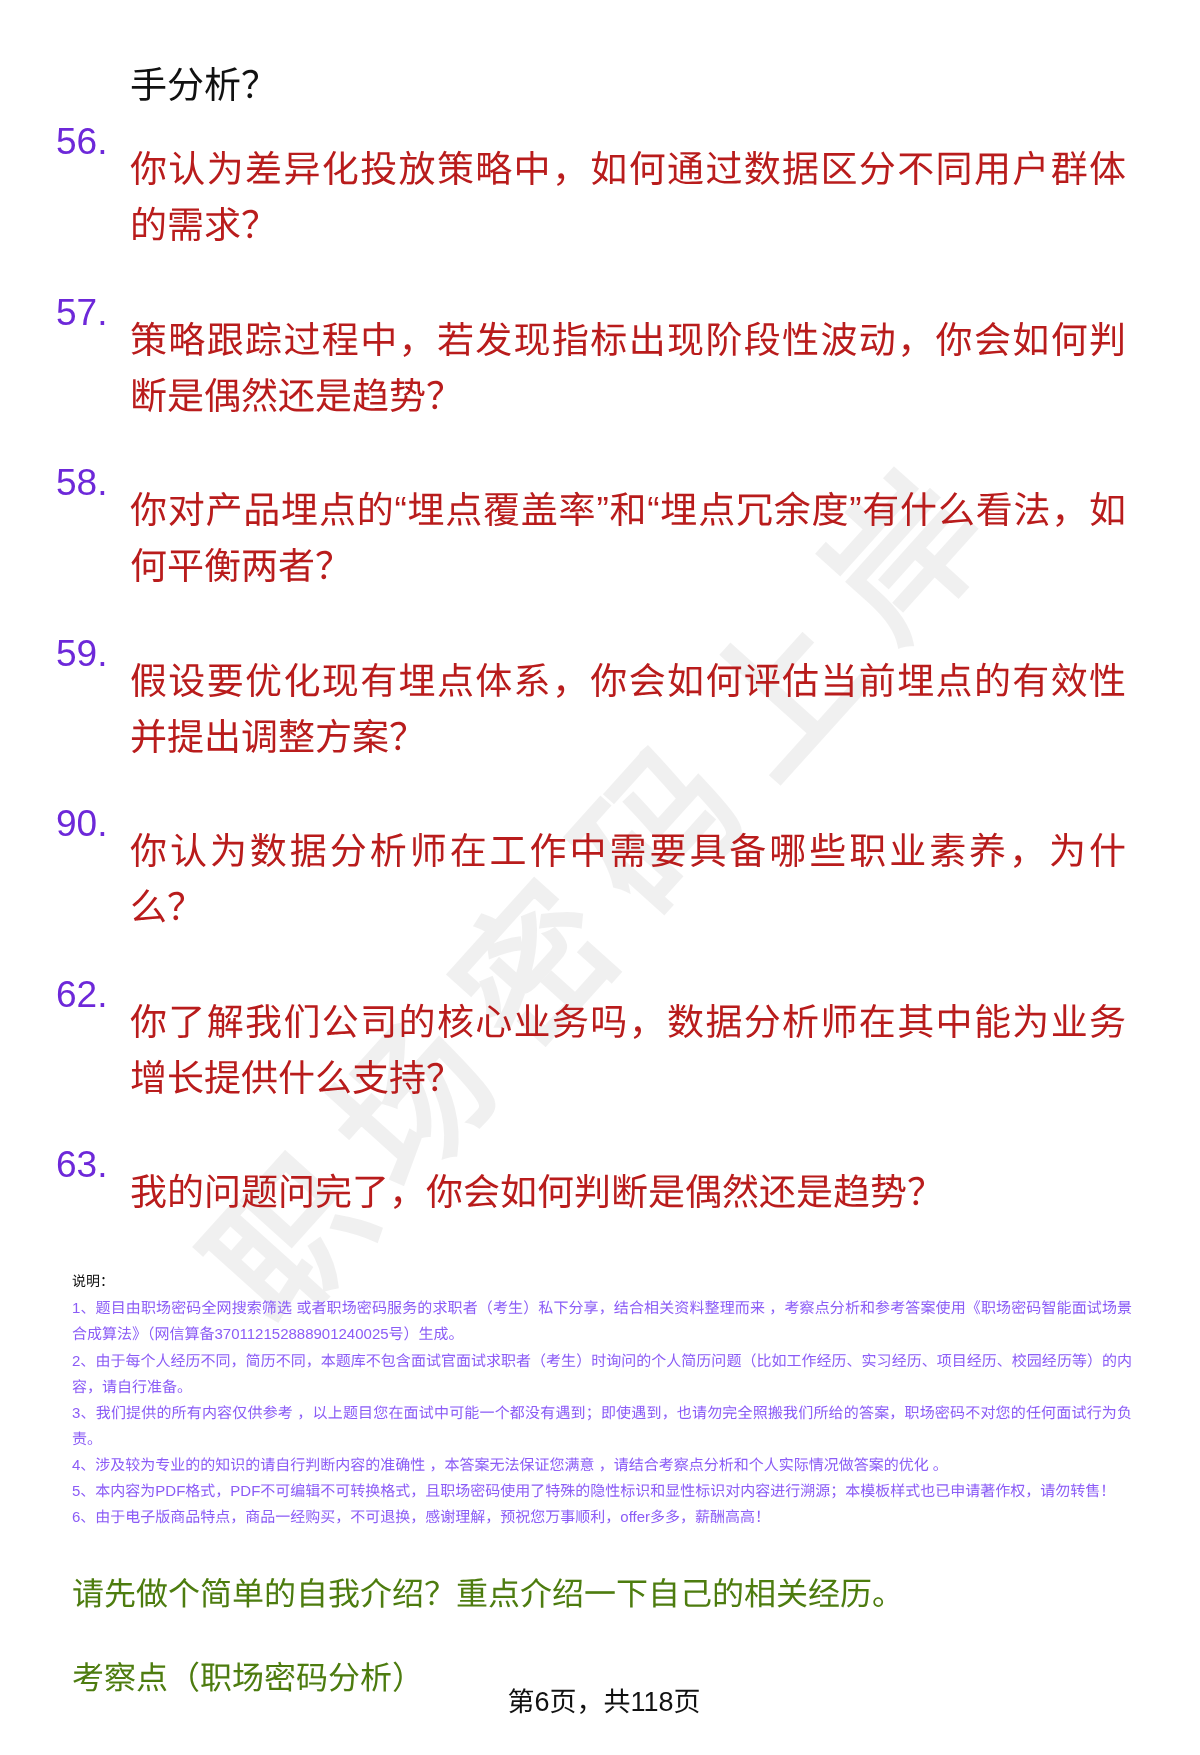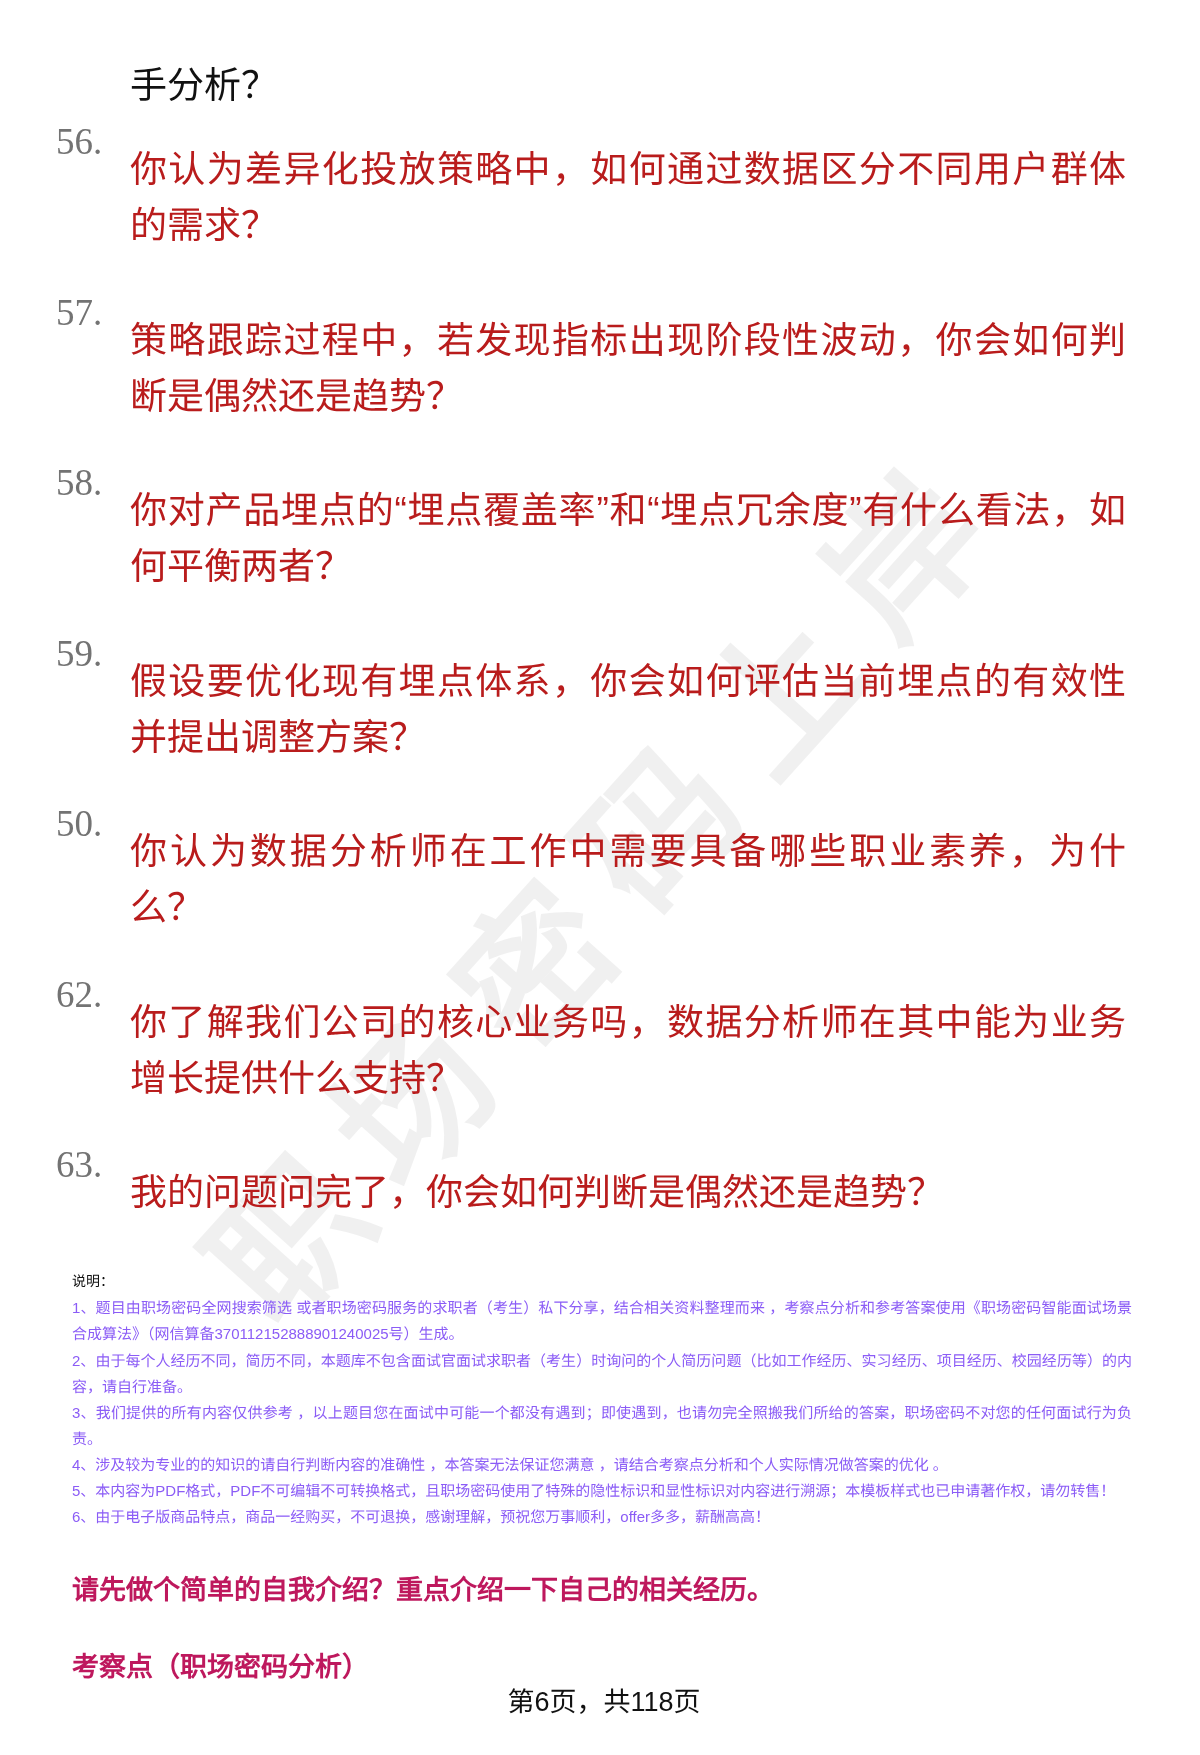--- a/index.html
+++ b/index.html
@@ -70,22 +70,22 @@
     display: flex;
     align-items: flex-start;
     margin: 0 0 30px 0;
   }
   .q-num {
     flex: 0 0 auto;
     width: 74px;
     text-align: left;
     font-size: 37px;
     line-height: 1.52;
-    color: #737373;
-    font-family: Liberation Serif, serif;
+    color: #6d28d9;
+    font-family: Liberation Sans, sans-serif;
   }
   .q-text {
     flex: 1 1 auto;
     font-size: 37px;
     line-height: 1.52;
     color: #b91c1c;
     text-align: justify;
     text-justify: inter-character;
     margin-top: 28px;
   }
@@ -106,23 +106,23 @@
     line-height: 1.74;
     color: #8b5cf6;
     margin: 0;
     text-align: justify;
     text-justify: inter-character;
     text-indent: 0;
   }
 
   
   .red-heading {
-    color: #be185d;
-    font-weight: 700;
-    font-size: 27px;
+    color: #4d7c0f;
+    font-weight: 400;
+    font-size: 32px;
     line-height: 1.5;
     padding: 0 56px 0 60px;
     margin: 0;
   }
   .red-heading.first { margin-top: 40px; }
   .red-heading.second { margin-top: 36px; }
 
   
   .page-footer {
     position: absolute;
@@ -164,21 +164,21 @@
         <span class="q-num">58.</span>
         <span class="q-text">你对产品埋点的“埋点覆盖率”和“埋点冗余度”有什么看法，如何平衡两者？</span>
       </li>
 
       <li class="question-item">
         <span class="q-num">59.</span>
         <span class="q-text">假设要优化现有埋点体系，你会如何评估当前埋点的有效性并提出调整方案？</span>
       </li>
 
       <li class="question-item">
-        <span class="q-num">50.</span>
+        <span class="q-num">90.</span>
         <span class="q-text">你认为数据分析师在工作中需要具备哪些职业素养，为什么？</span>
       </li>
 
 
       <li class="question-item">
         <span class="q-num">62.</span>
         <span class="q-text">你了解我们公司的核心业务吗，数据分析师在其中能为业务增长提供什么支持？</span>
       </li>
 
       <li class="question-item">

